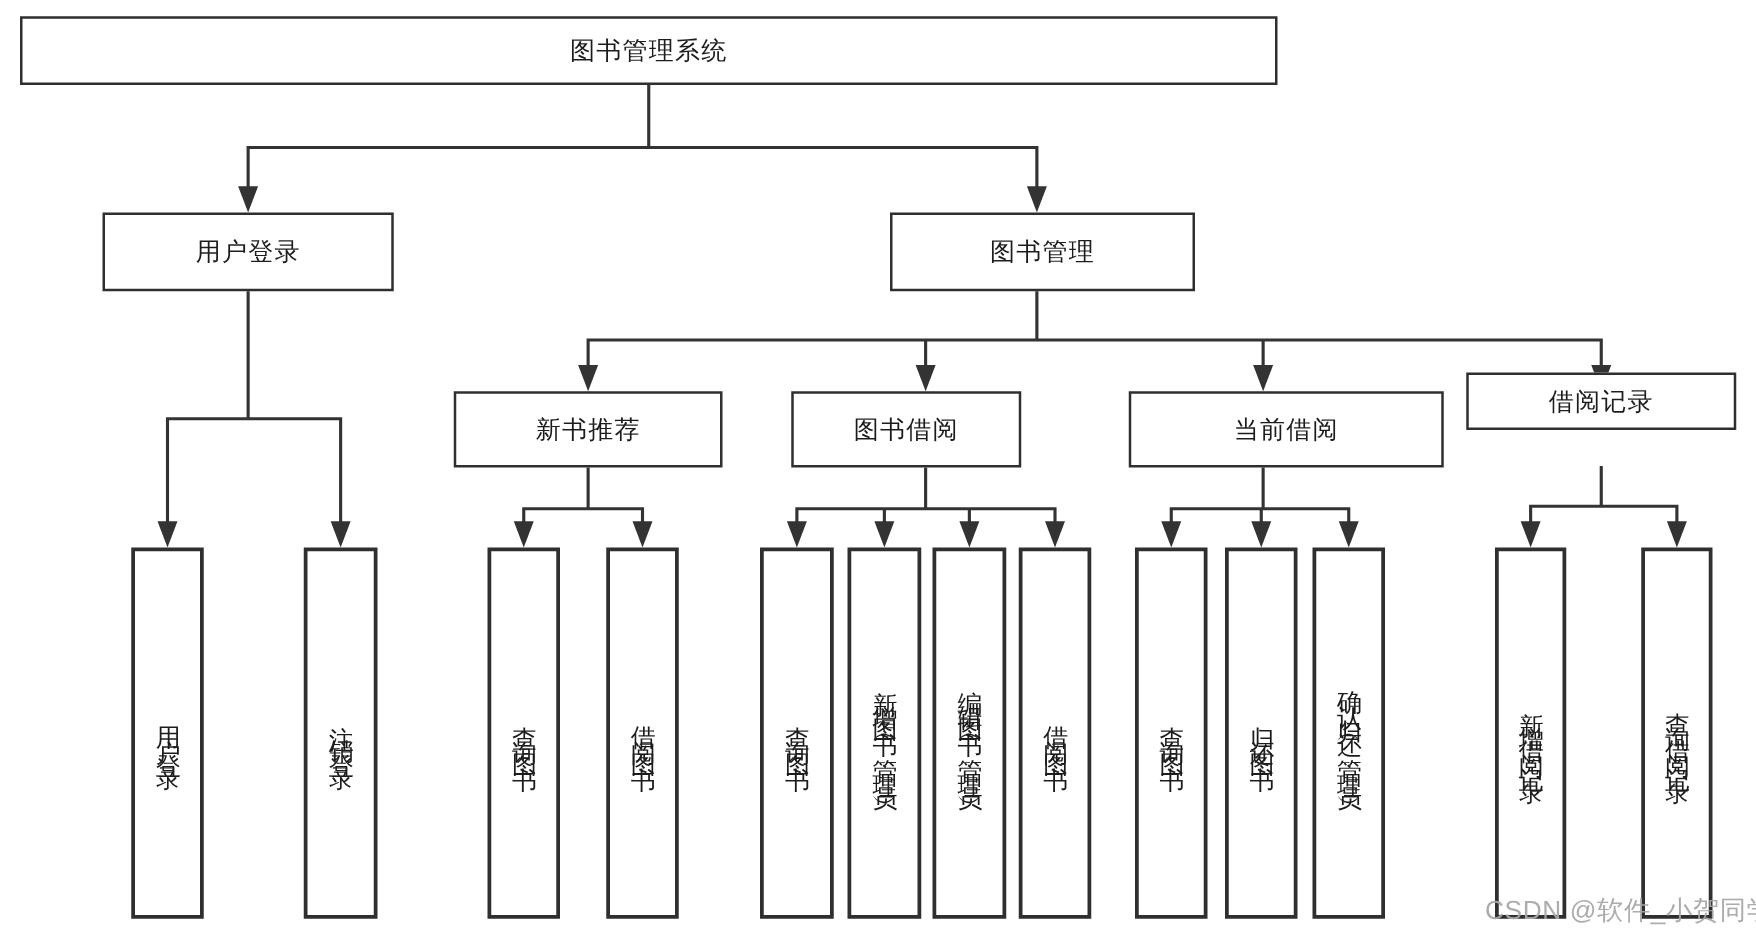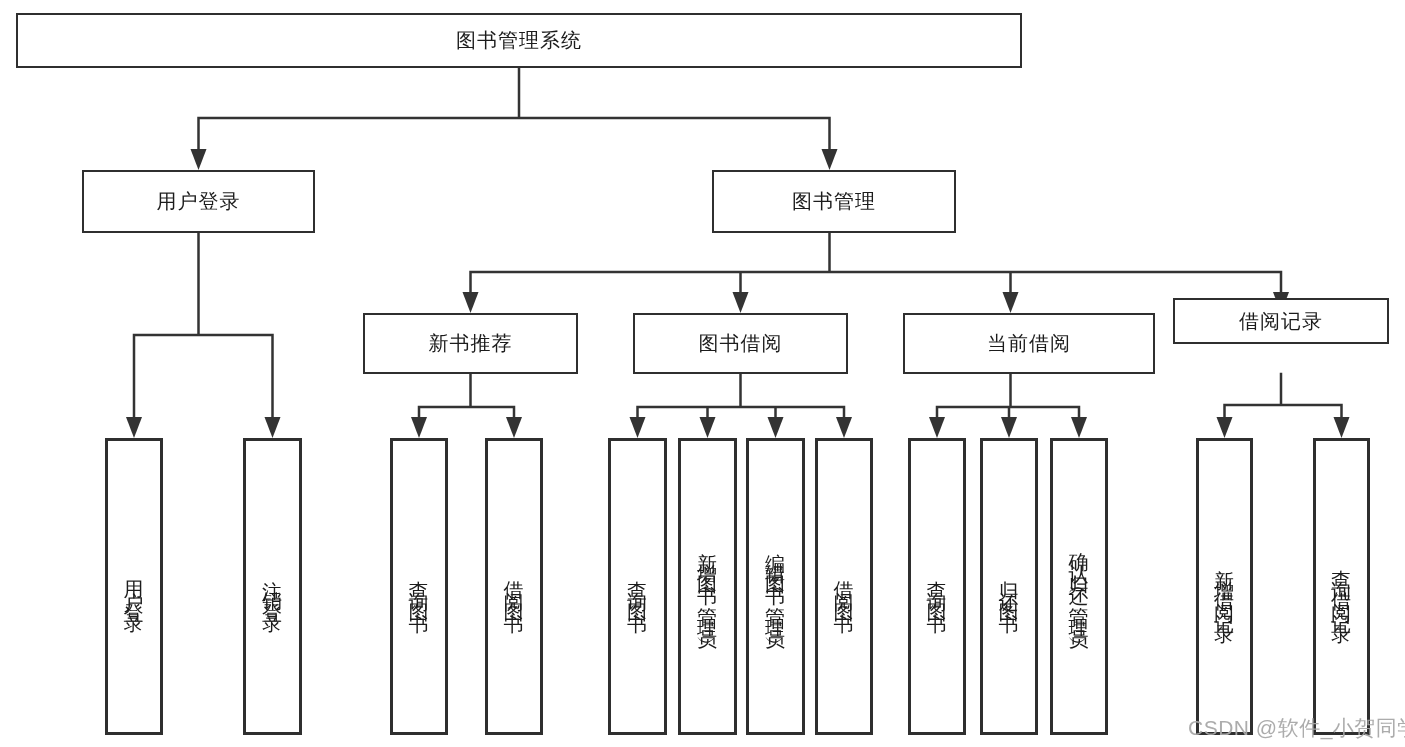--- a/index.html
+++ b/index.html
@@ -99,21 +99,21 @@
       <polygon points="1333.5,417 1349.5,417 1341.5,438"></polygon>
     </g>
   </svg>
 
   <div class="box" style="left:16px; top:13px; width:1006px; height:55px;">图书管理系统</div>
 
   <div class="box" style="left:82px; top:170px; width:233px; height:63px;">用户登录</div>
   <div class="box" style="left:712px; top:170px; width:244px; height:63px;">图书管理</div>
 
   <div class="box" style="left:363px; top:313px; width:215px; height:61px;">新书推荐</div>
-  <div class="box" style="left:633px; top:313px; width:215px; height:61px;">图书借阅</div>
+  <div class="box" style="left:633px; top:313px; width:184px; height:61px;">图书借阅</div>
   <div class="box" style="left:903px; top:313px; width:252px; height:61px;">当前借阅</div>
   <div class="box" style="left:1173px; top:298px; width:216px; height:46px;">借阅记录</div>
 
   <div class="leaf" style="left:105px; width:58px;">
     <span class="vtext">用户登录</span>
   </div>
   <div class="leaf" style="left:243px; width:59px;">
     <span class="vtext">注销登录</span>
   </div>
 

